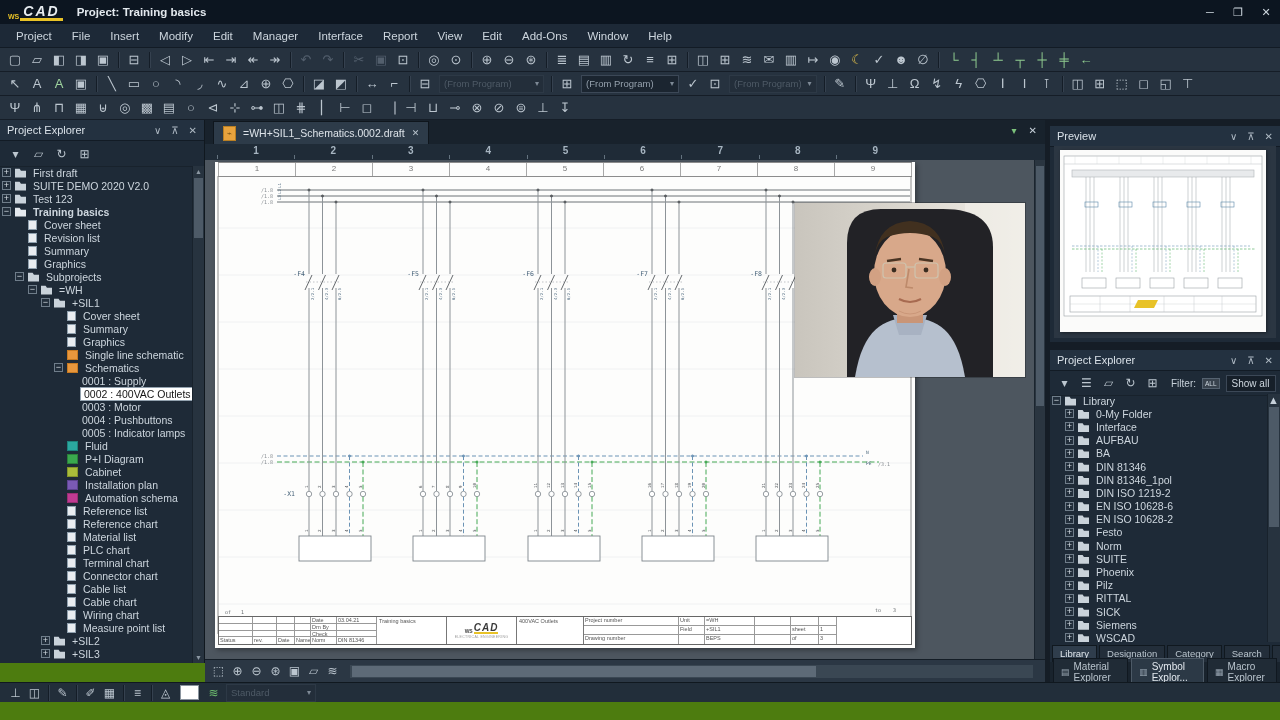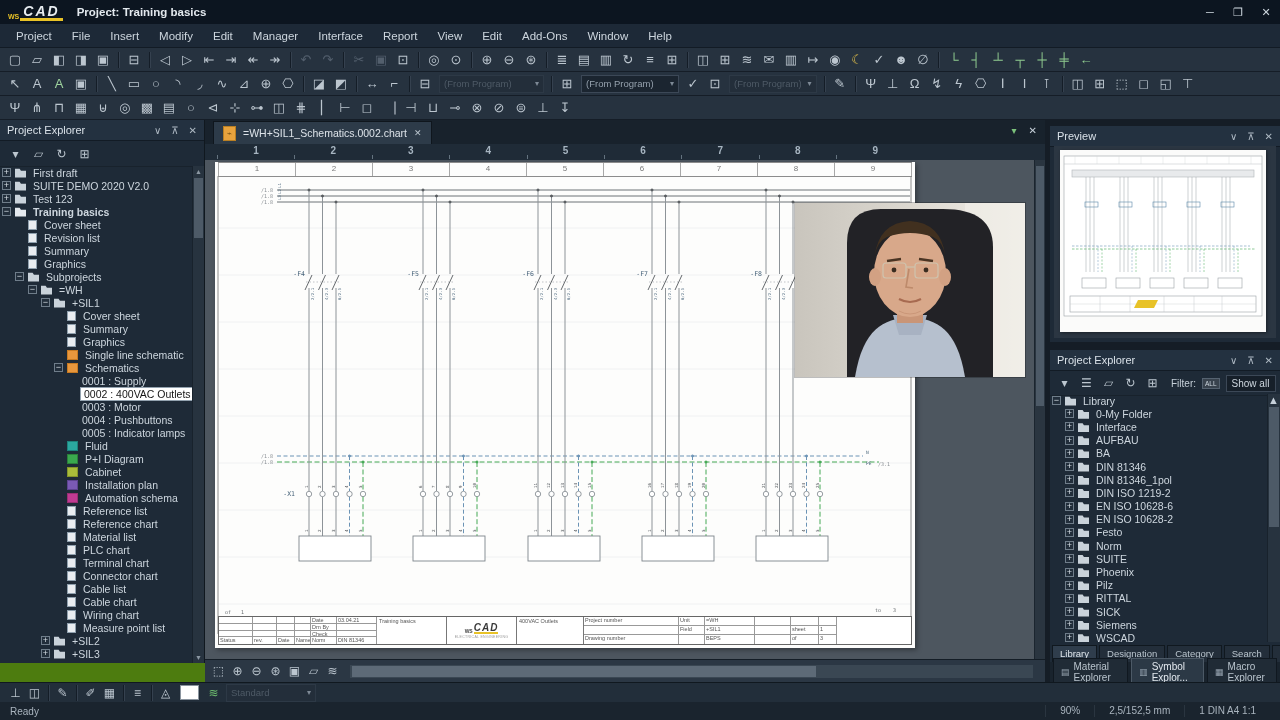--- a/index.html
+++ b/index.html
@@ -531,21 +531,21 @@
       <span class="arr" style="top:0">▲</span>
       <div class="thumb" style="top:12px;height:60px"></div>
       <span class="arr" style="bottom:0">▼</span>
     </div>
   </div>
 
   <div class="doca">
     <div class="tabbar">
       <div class="dtab">
         <span class="lic">⌁</span>
-        <span>=WH+SIL1_Schematics.0002.chart</span>
+        <span>=WH+SIL1_Schematics.0002.draft</span>
         <span class="tabx">✕</span>
       </div>
       <div class="tabbar-right" id="tabbar-right">
           <span style="color: rgb(123, 193, 123);">▾</span>
           <span>✕</span>
         </div>
     </div>
     <div class="ruler" id="ruler">
         <span class="rnum" style="left: 12px;">1</span>
         <span class="rtick" style="left: 12px;"></span>
@@ -1197,19 +1197,13 @@
       <span class="tbsep"></span>
       <span class="tbi sm">◬</span>
       <span class="swatch"></span>
       <span class="tbi sm" style="color: rgb(111, 191, 111);">≋</span>
       <span class="tbcombo dis" style="min-width: 80px;">
         <span>Standard</span>
         <span class="car">▾</span>
       </span>
     </div>
 
-  <div class="statusbar">
-    <span>Ready</span>
-    <span style="margin-left:auto" class="sseg">90%</span>
-    <span class="sseg">2,5/152,5 mm</span>
-    <span class="sseg">1 DIN A4 1:1</span>
-  </div>
 </div>
 
 </body></html>

